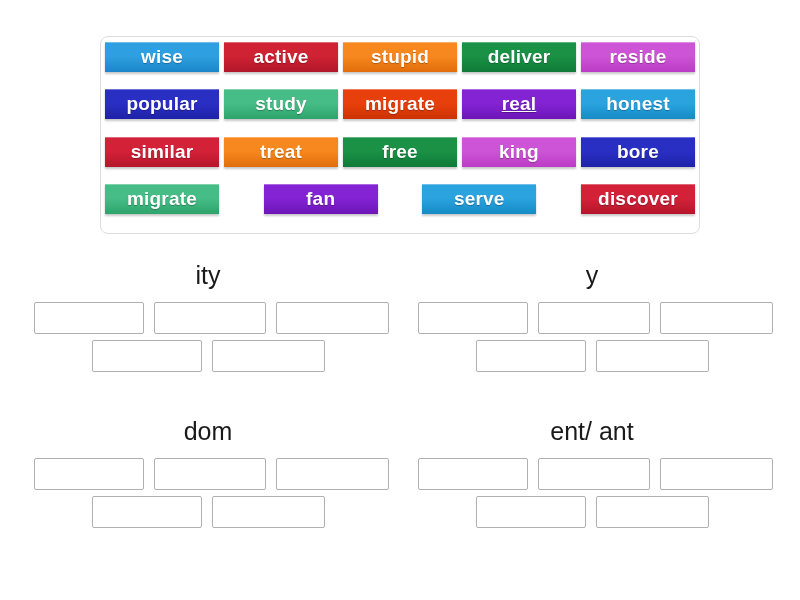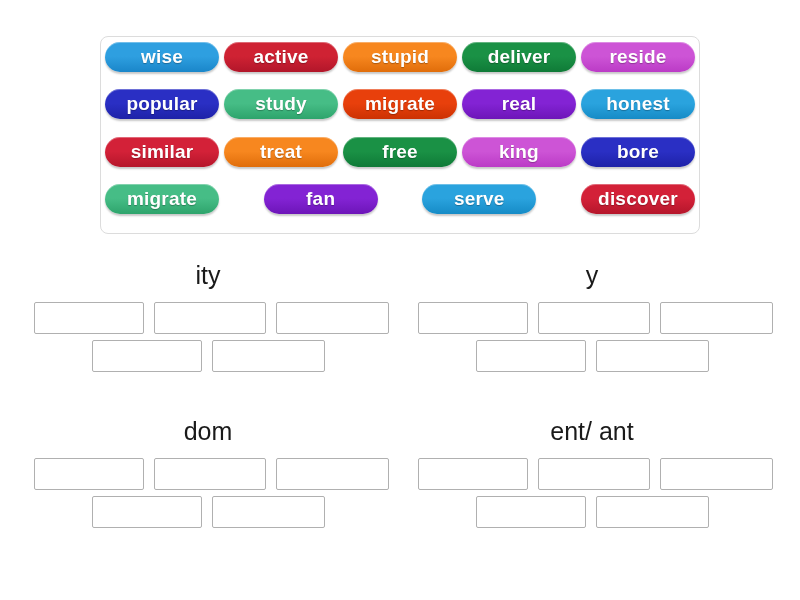--- a/index.html
+++ b/index.html
@@ -34,21 +34,21 @@
   .tile-row {
     display: flex;
     flex-direction: row;
     justify-content: space-between;
     height: 44px;
   }
   .tile {
     width: 114px;
     height: 30px;
     box-sizing: border-box;
-    border-radius: 15px;
+    border-radius: 0;
     display: flex;
     align-items: center;
     justify-content: center;
     color: #ffffff;
     font-size: 19px;
     font-weight: bold;
     font-family: "Liberation Sans", sans-serif;
     letter-spacing: 0.2px;
     text-shadow: 0 1px 1px rgba(0,0,0,0.28);
     box-shadow: 0 2px 2px rgba(0,0,0,0.22),
@@ -115,21 +115,21 @@
     <div class="tile" style="background: linear-gradient(rgb(207, 34, 51) 0%, rgb(207, 34, 51) 48%, rgb(178, 22, 42) 100%);">active</div>
     <div class="tile" style="background: linear-gradient(rgb(247, 135, 31) 0%, rgb(247, 135, 31) 48%, rgb(224, 109, 10) 100%);">stupid</div>
     <div class="tile" style="background: linear-gradient(rgb(26, 145, 69) 0%, rgb(26, 145, 69) 48%, rgb(15, 122, 55) 100%);">deliver</div>
     <div class="tile" style="background: linear-gradient(rgb(205, 84, 214) 0%, rgb(205, 84, 214) 48%, rgb(187, 59, 198) 100%);">reside</div>
   </div>
 
   <div class="tile-row">
     <div class="tile" style="background: linear-gradient(rgb(42, 47, 196) 0%, rgb(42, 47, 196) 48%, rgb(30, 34, 168) 100%);">popular</div>
     <div class="tile" style="background: linear-gradient(rgb(70, 189, 134) 0%, rgb(70, 189, 134) 48%, rgb(46, 164, 108) 100%);">study</div>
     <div class="tile" style="background: linear-gradient(rgb(232, 64, 12) 0%, rgb(232, 64, 12) 48%, rgb(204, 50, 3) 100%);">migrate</div>
-    <div class="tile" style="background: linear-gradient(rgb(131, 35, 212) 0%, rgb(131, 35, 212) 48%, rgb(109, 21, 184) 100%);">real</div>
+    <div class="tile" style="background: linear-gradient(rgb(131, 35, 212) 0%, rgb(131, 35, 212) 48%, rgb(109, 21, 184) 100%); text-decoration: underline;">real</div>
     <div class="tile" style="background: linear-gradient(rgb(42, 163, 222) 0%, rgb(42, 163, 222) 48%, rgb(22, 139, 198) 100%);">honest</div>
   </div>
 
   <div class="tile-row">
     <div class="tile" style="background: linear-gradient(rgb(211, 33, 56) 0%, rgb(211, 33, 56) 48%, rgb(181, 22, 43) 100%);">similar</div>
     <div class="tile" style="background: linear-gradient(rgb(247, 135, 31) 0%, rgb(247, 135, 31) 48%, rgb(224, 109, 10) 100%);">treat</div>
     <div class="tile" style="background: linear-gradient(rgb(26, 145, 69) 0%, rgb(26, 145, 69) 48%, rgb(15, 122, 55) 100%);">free</div>
     <div class="tile" style="background: linear-gradient(rgb(205, 84, 214) 0%, rgb(205, 84, 214) 48%, rgb(187, 59, 198) 100%);">king</div>
     <div class="tile" style="background: linear-gradient(rgb(42, 47, 196) 0%, rgb(42, 47, 196) 48%, rgb(30, 34, 168) 100%);">bore</div>
   </div>

